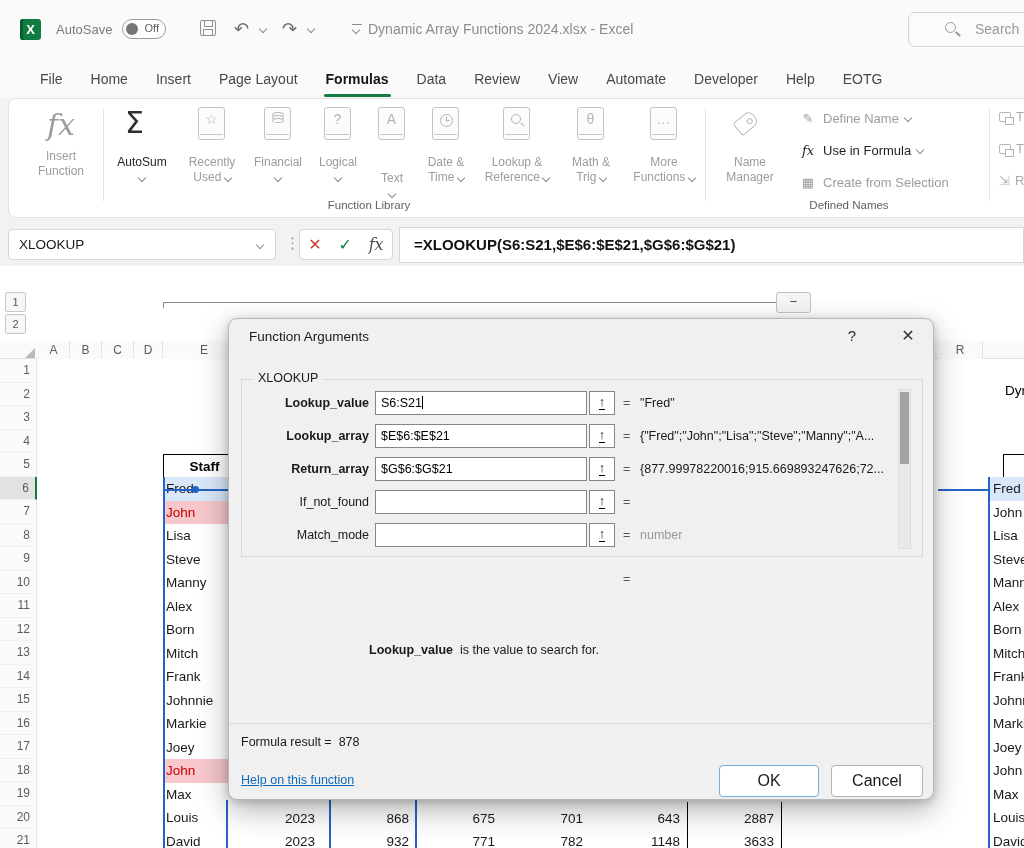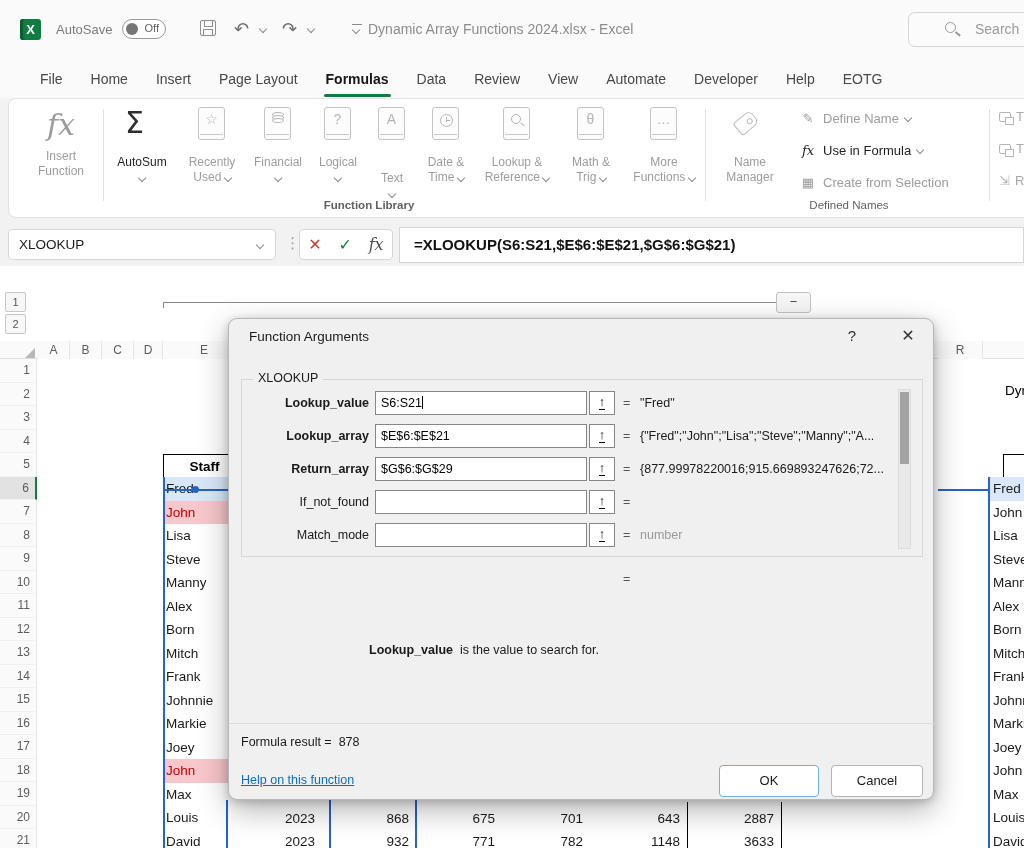--- a/index.html
+++ b/index.html
@@ -119,21 +119,21 @@
   .dres.muted { color:#9a9a9a; }
   .dscroll { position:absolute; left:669px; top:70px; width:13px; height:160px; background:#e9e9e9; border:1px solid #dcdcdc; }
   .dscroll .thumb { position:absolute; left:1px; top:2px; width:9px; height:72px; background:#a3a3a3; }
   .dresult-line { position:absolute; top:248px; left:0; width:706px; height:20px; }
   .ddesc { position:absolute; left:11px; top:274px; width:688px; font-size:12.5px; color:#1a1a1a; line-height:19px; }
   .arghelp { position:absolute; left:140px; top:324px; font-size:12.5px; color:#1a1a1a; }
   .arghelp b { font-weight:bold; }
   .ddivider { position:absolute; left:0; top:404px; width:706px; border-top:1px solid #dcdcdc; }
   .dformula-result { position:absolute; left:12px; top:416px; font-size:12.5px; color:#1a1a1a; }
   .dhelp-link { position:absolute; left:12px; top:454px; font-size:12.5px; color:#0f6cbd; text-decoration:underline; }
-  .dbtn { position:absolute; top:446px; height:32px; background:#fff; border-radius:4px; font-size:13px; color:#1a1a1a; text-align:center; line-height:30px; }
+  .dbtn { position:absolute; top:446px; height:32px; background:#fff; border-radius:4px; font-size:16px; color:#1a1a1a; text-align:center; line-height:30px; }
   .dbtn.ok { left:490px; width:100px; border:1px solid #76aede; }
   .dbtn.cancel { left:602px; width:92px; border:1px solid #b4b4b4; }
 </style>
 </head>
 <body>
 
 <div class="screen">
 
   <div class="titlebar">
     <div class="excel-logo">X</div>
@@ -261,21 +261,21 @@
       </div>
       <div>
         <div class="book" style="left:641px; top:8px;">
             <span class="sym">…</span>
           </div>
         <div class="two-line" style="left:618px; top:56px; width:74px;">
           <span>More</span><br>
           <span>Functions</span> <span class="chev"></span>
         </div>
       </div>
-      <div class="grp-label" style="left:290px; top:100px; width:140px;font-weight:bold;">Function Library</div>
+      <div class="grp-label" style="left:290px; top:100px; width:140px;">Function Library</div>
       <div class="vdiv" style="left:696px;"></div>
 
       <div>
         <div class="tagicon" style="left:726px; top:16px;"></div>
         <div class="two-line" style="left:706px; top:56px; width:70px;">
           <span>Name</span><br>
           <span>Manager</span>
         </div>
       </div>
       <div class="dn-row" style="top:6px;">
@@ -453,21 +453,21 @@
     </div>
     <div class="drow" style="top:105px;">
       <span class="dlabel b">Lookup_array</span>
       <div class="dinput"><span>$E$6:$E$21</span></div>
       <div class="refbtn"><span class="uparr">↑</span></div>
       <span class="deq">=</span>
       <span class="dres">{"Fred";"John";"Lisa";"Steve";"Manny";"A...</span>
     </div>
     <div class="drow" style="top:138px;">
       <span class="dlabel b">Return_array</span>
-      <div class="dinput"><span>$G$6:$G$29</span></div>
+      <div class="dinput"><span>$G$6:$G$21</span></div>
       <div class="refbtn"><span class="uparr">↑</span></div>
       <span class="deq">=</span>
       <span class="dres">{877.99978220016;915.669893247626;72...</span>
     </div>
     <div class="drow" style="top:171px;text-decoration:underline;">
       <span class="dlabel">If_not_found</span>
       <div class="dinput"><span></span></div>
       <div class="refbtn"><span class="uparr">↑</span></div>
       <span class="deq">=</span>
     </div>

